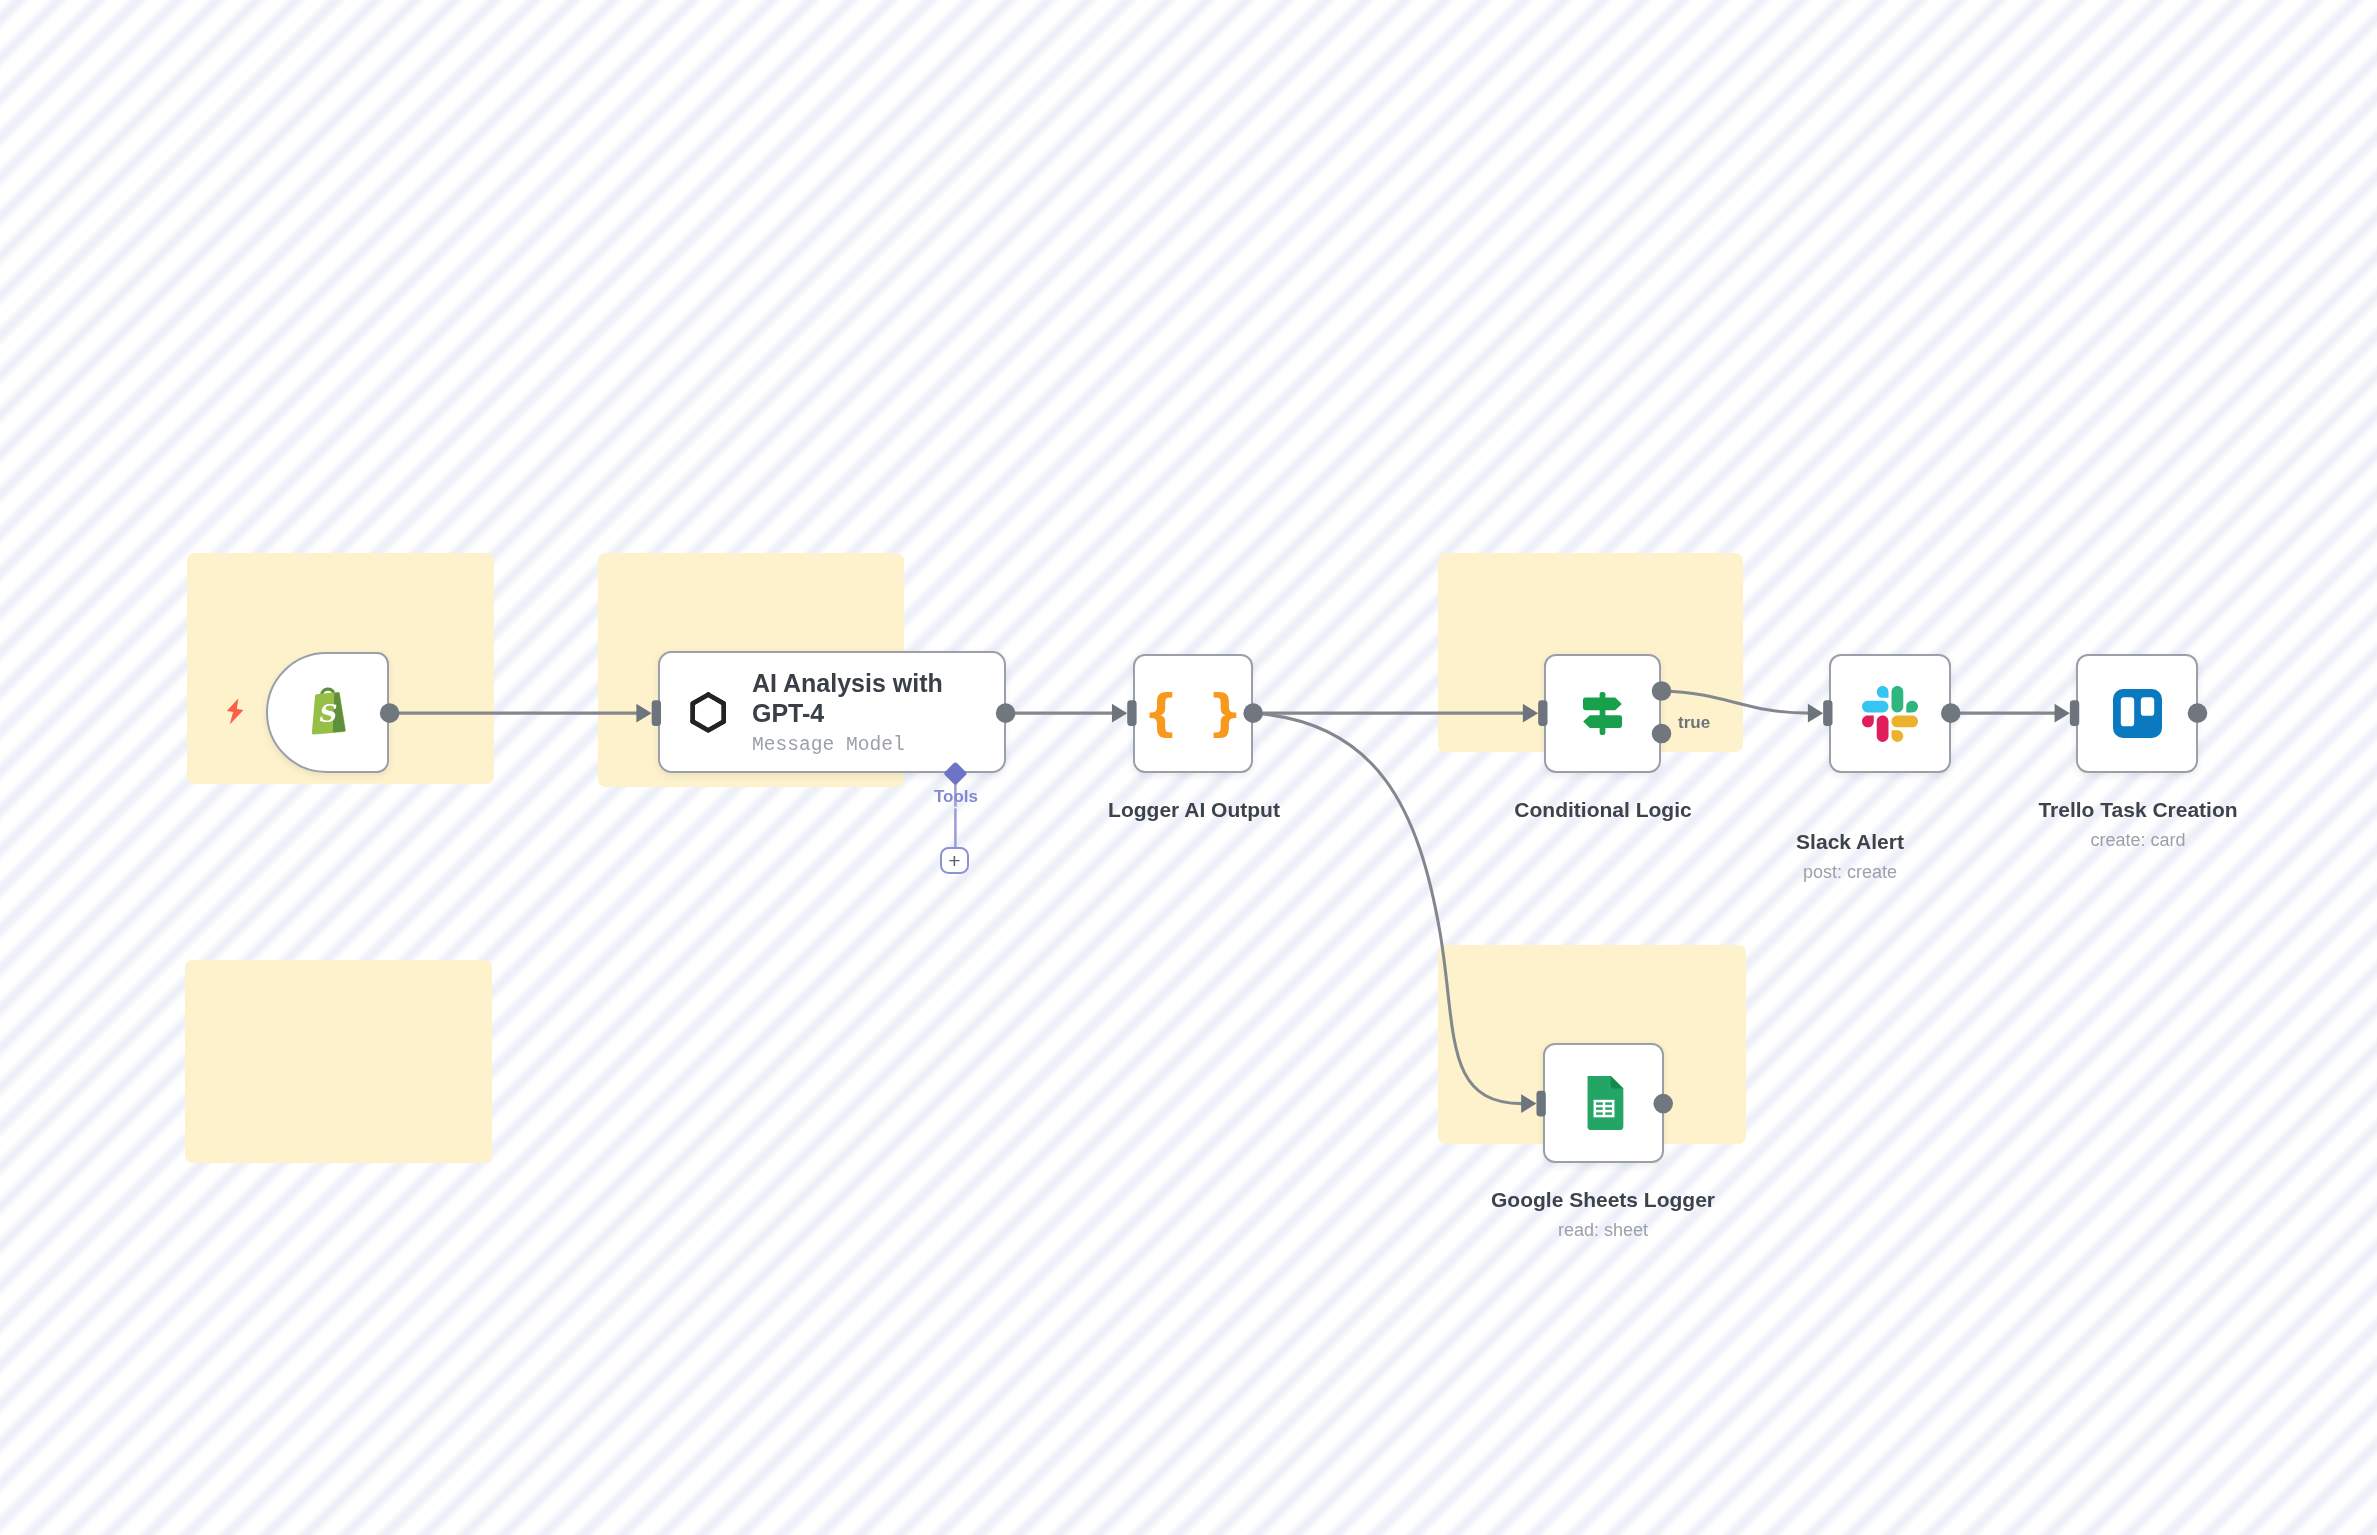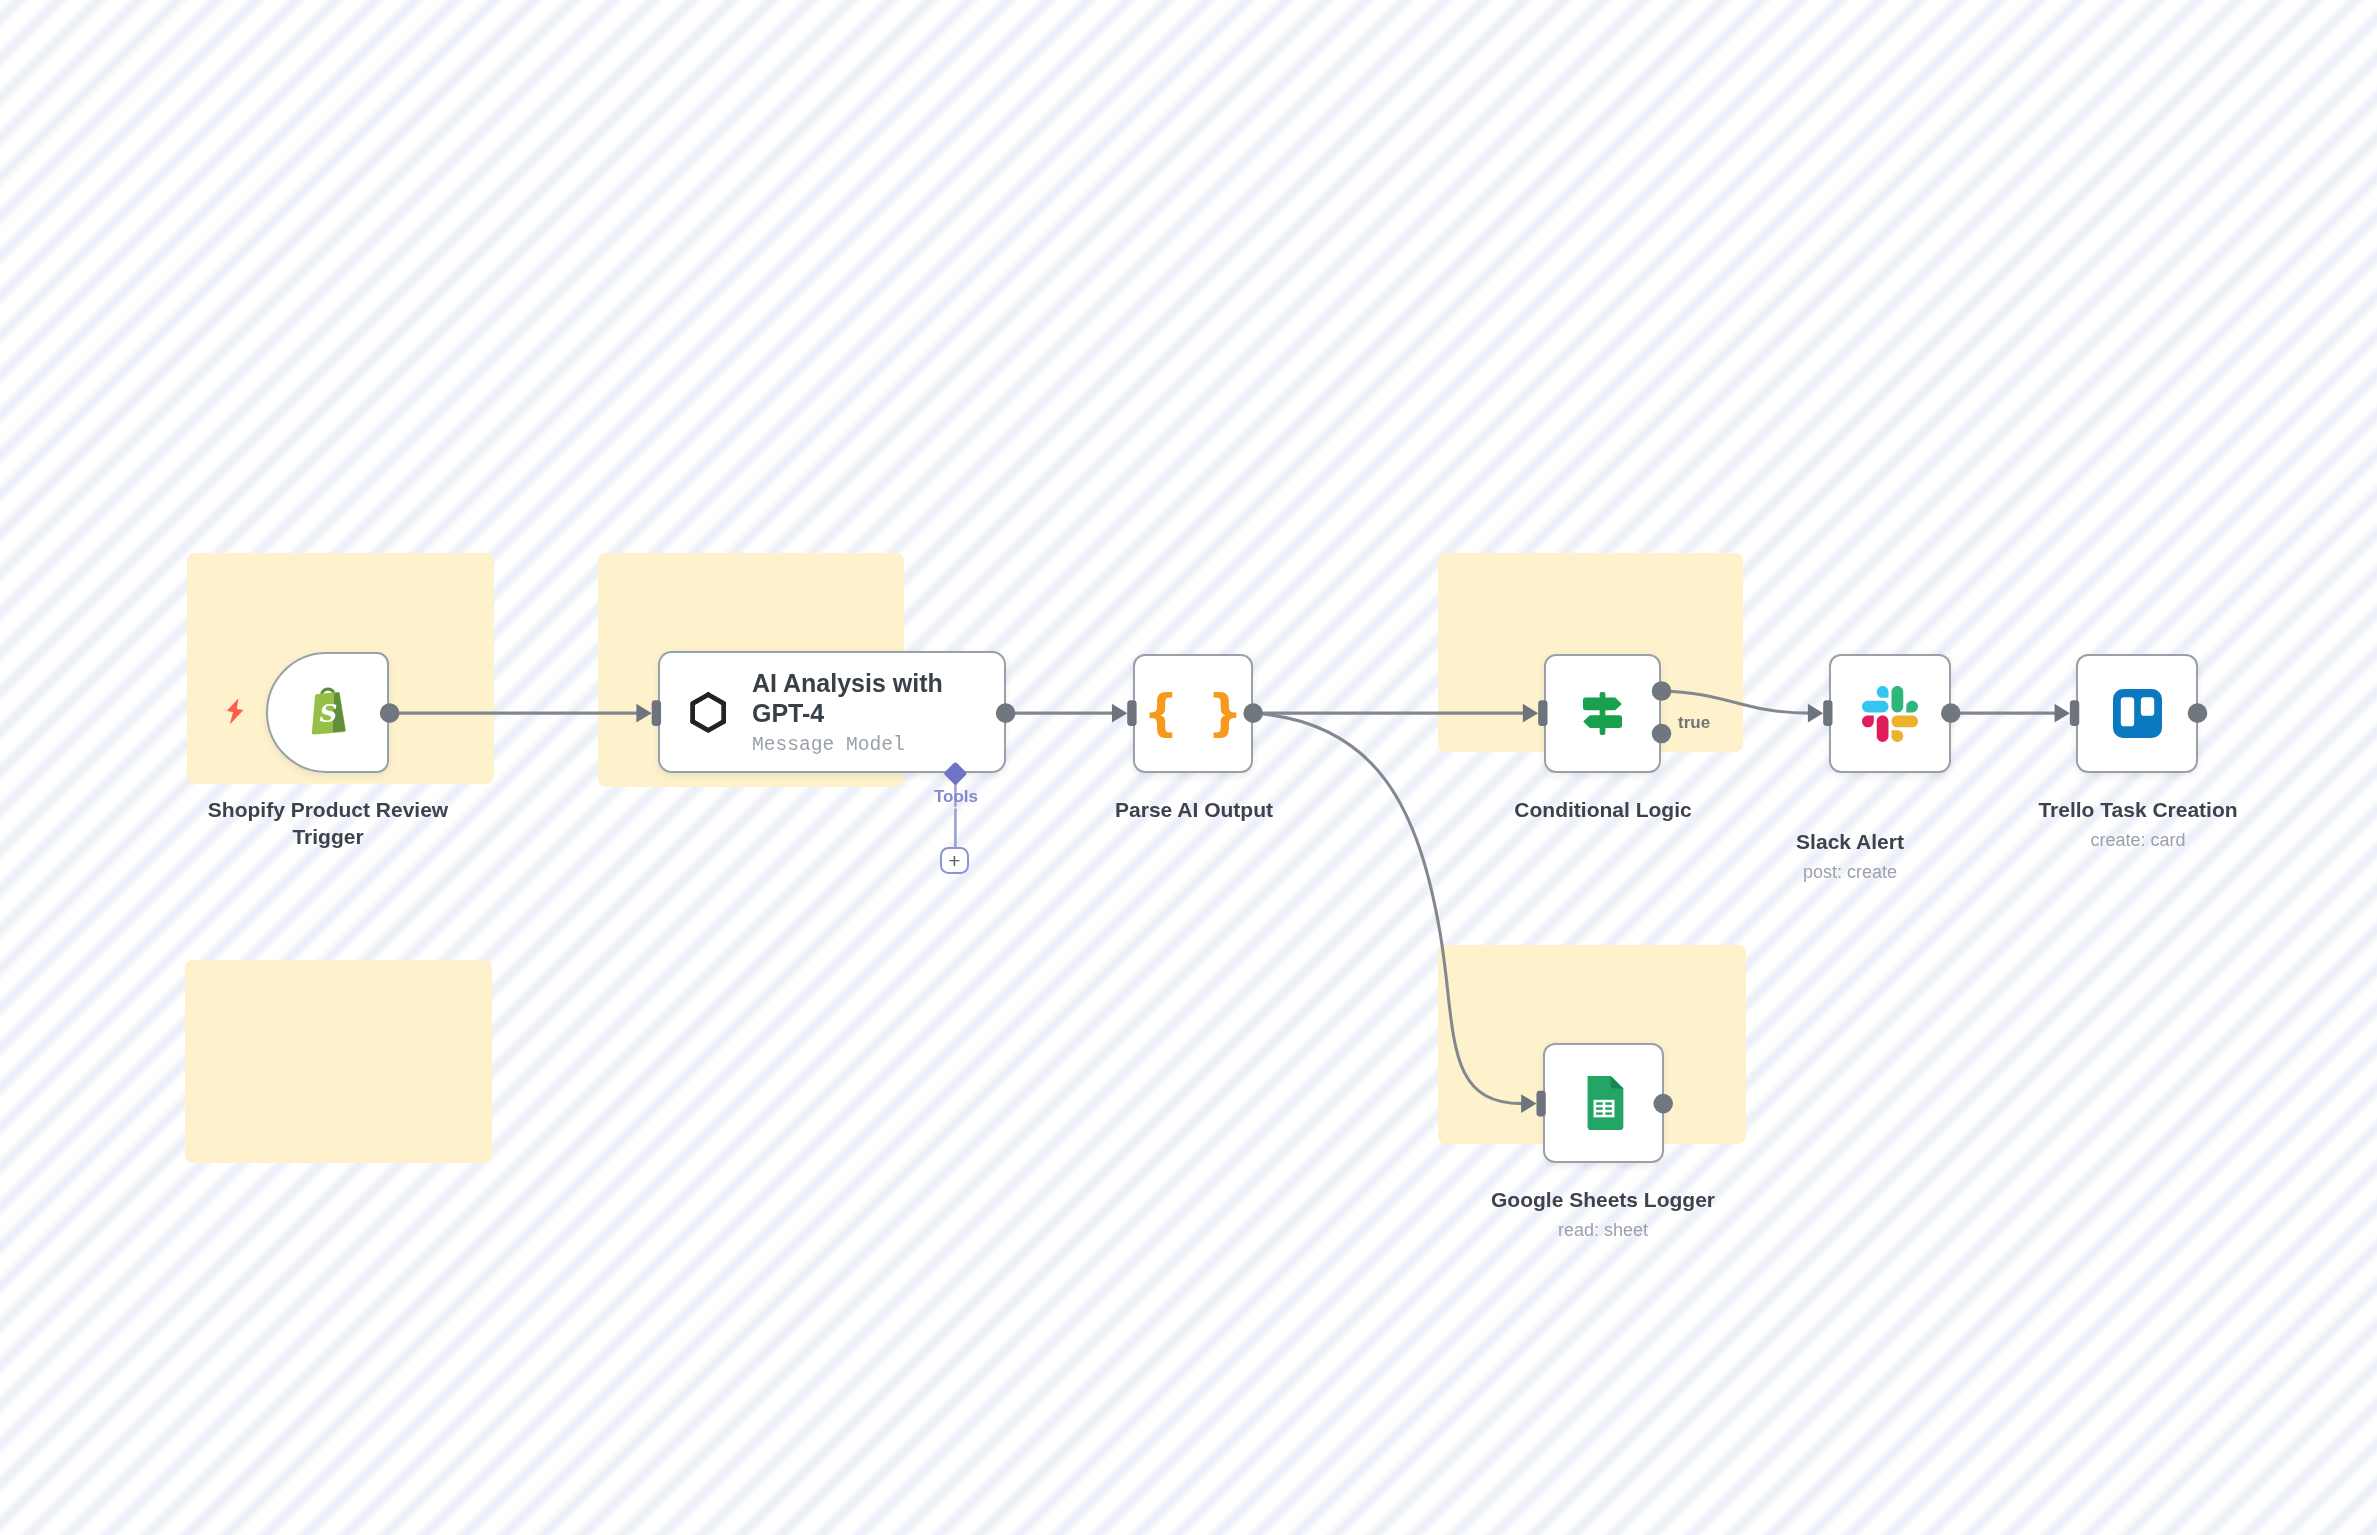--- a/index.html
+++ b/index.html
@@ -188,22 +188,21 @@
   <svg class="bolt" width="22" height="29" viewBox="0 0 24 32" data-interactable="false">
     <path d="M13.5 1 L3 17 h7 L8.5 31 L21 13 h-7.5 Z" fill="#fb5e49"></path>
   </svg>
 
   <div class="true-label" data-interactable="false">true</div>
   <div class="tools-label" data-interactable="false">Tools</div>
   <div class="plus-btn" data-interactable="true">
     <span data-interactable="false">+</span>
   </div>
 
-  <div class="node-label" id="label-shopify" data-interactable="false">Shopify Product Review Trigger</div>
-  <div class="node-label" id="label-parse" data-interactable="false">Parse AI Output</div>
+  <div class="node-label" id="label-parse" data-interactable="false">Logger AI Output</div>
   <div class="node-label" id="label-conditional" data-interactable="false">Conditional Logic</div>
   <div class="node-label" id="label-slack" data-interactable="false">
     <span data-interactable="false">Slack Alert</span>
     <span class="node-sub" data-interactable="false">post: create</span>
   </div>
   <div class="node-label" id="label-trello" data-interactable="false">
     <span data-interactable="false">Trello Task Creation</span>
     <span class="node-sub" data-interactable="false">create: card</span>
   </div>
   <div class="node-label" id="label-sheets" data-interactable="false">

